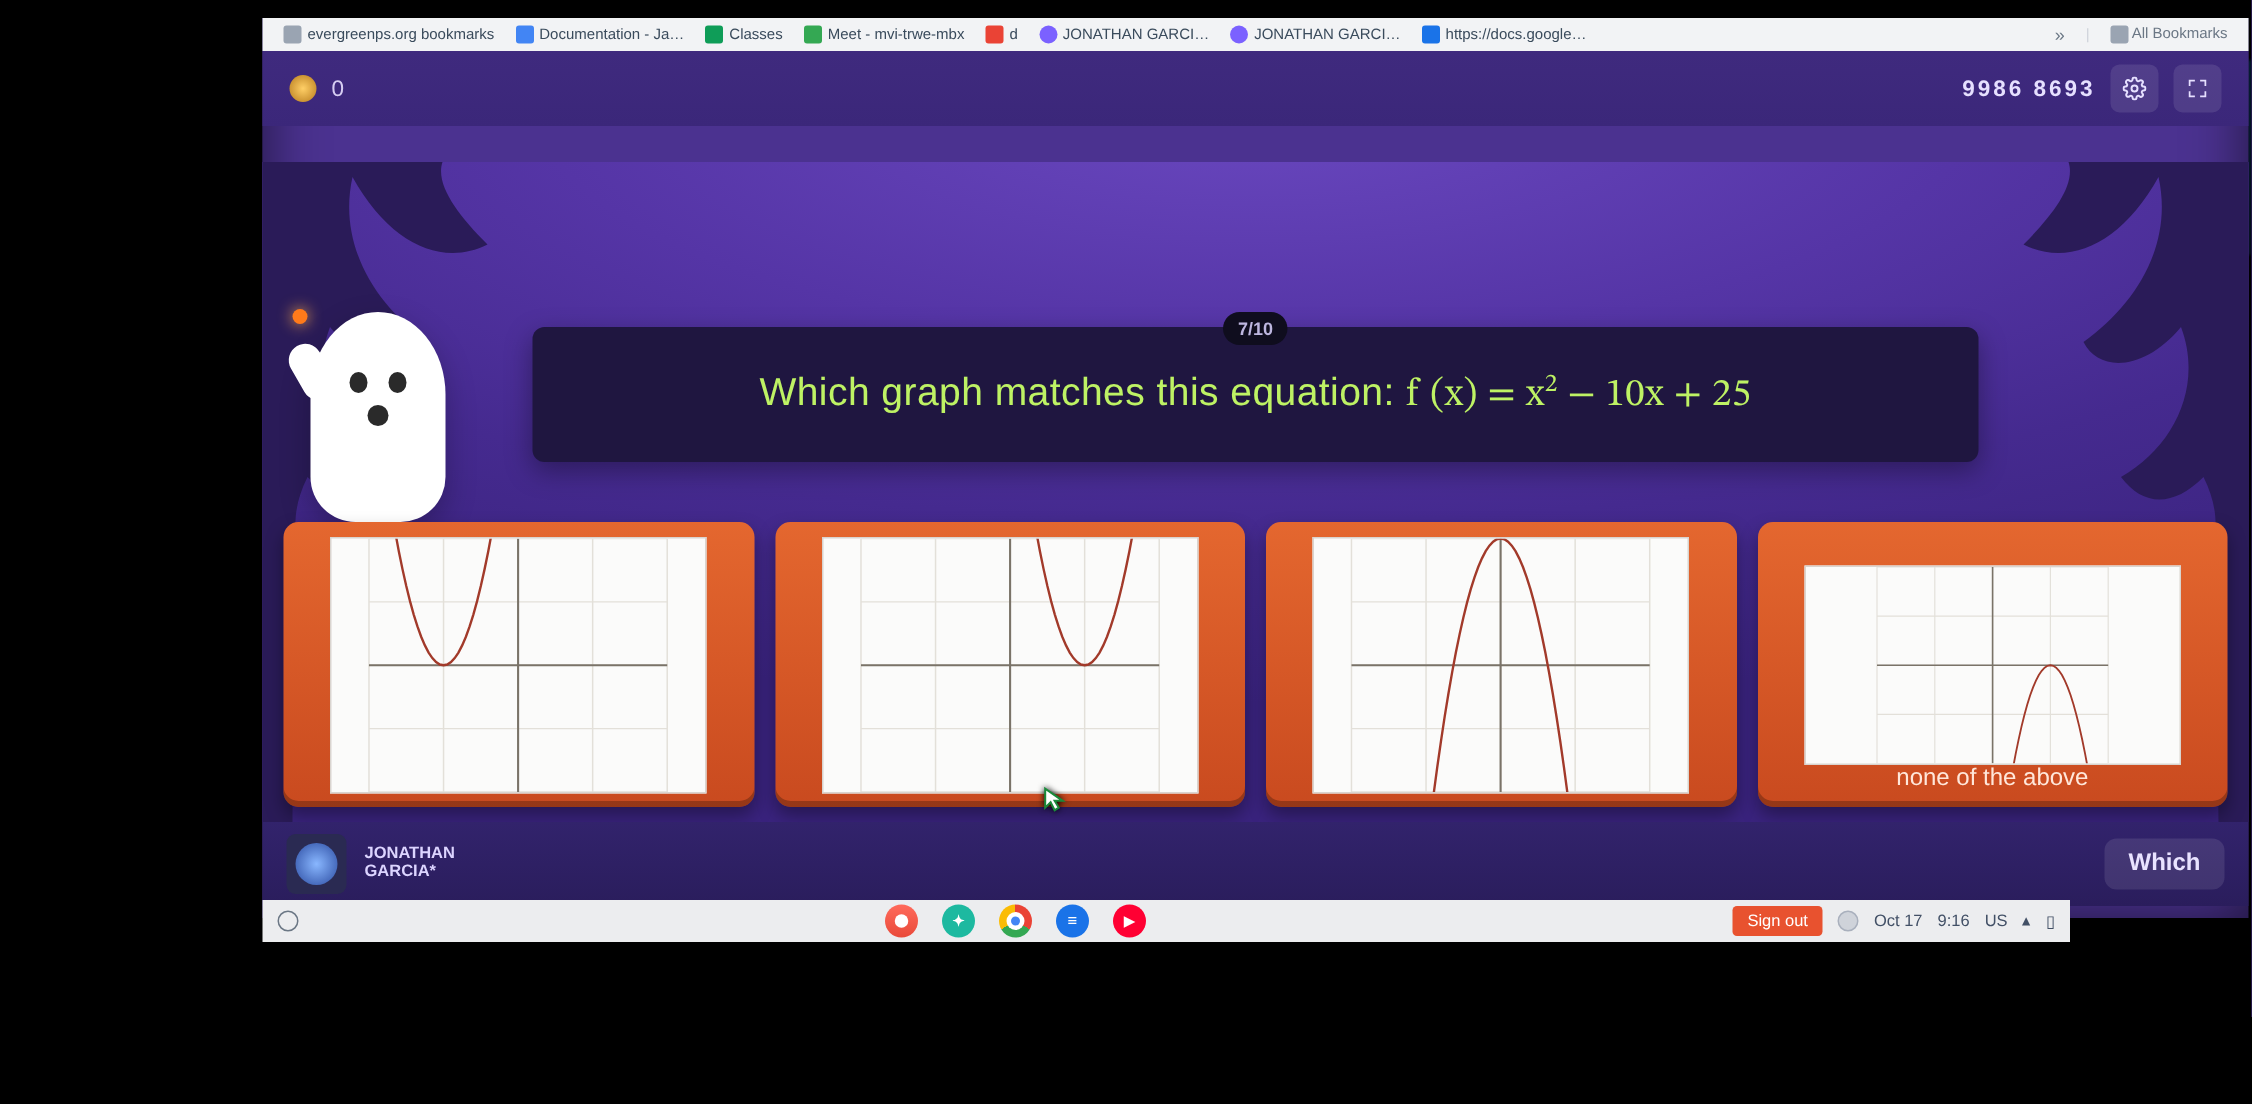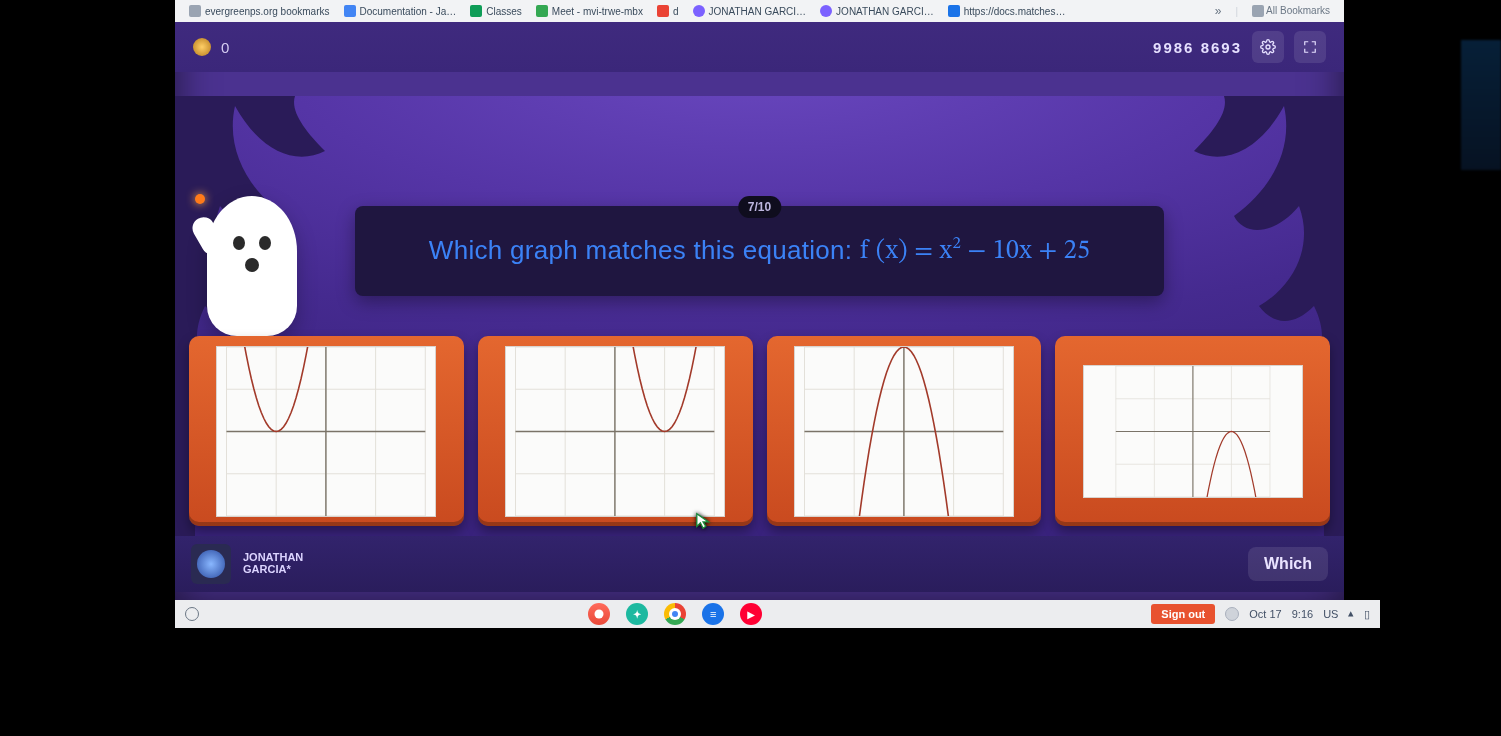--- a/index.html
+++ b/index.html
@@ -7,22 +7,22 @@
     font-family: "Segoe UI", Arial, sans-serif;
     background: #000;
     width: 1501px;
     height: 736px;
     overflow: hidden;
     position: relative;
   }
   .screen {
     position: absolute;
     left: 175px;
-    top: 0;
-    width: 1169px;
+    top: 12px;
+    width: 1324px;
     height: 600px;
     background: #4b3290;
     box-shadow: 0 0 40px rgba(0,0,0,.6) inset;
   }
   
   .bookmarks {
     height: 22px;
     background: #f2f3f5;
     color: #3a4b5c;
     font-size: 10px;
@@ -90,21 +90,21 @@
   .candle{position:absolute; left:-12px; top:-2px; width:10px; height:10px; background:#ff7a1a; border-radius:50%; box-shadow:0 0 10px #ffae4a;}
   
   .qcounter{
     position:absolute; left:50%; top:100px; transform:translateX(-50%);
     background:#0f0d1e; color:#bdb6df; font-size:12px; font-weight:700;
     padding:4px 10px; border-radius:12px; z-index:2;
   }
   .question{
     position:absolute; left:180px; right:180px; top:110px; height:90px;
     background:#1f1640; border-radius:8px;
-    display:flex; align-items:center; justify-content:center; color:#3b82f6;
+    display:flex; align-items:center; justify-content:center; color:#bef264;
     font-size:26px; letter-spacing:.3px;
     box-shadow: 0 6px 18px rgba(0,0,0,.35);
   }
   .question .math { font-family: "Cambria Math","STIX Two Math","Times New Roman",serif; font-weight:400; }
   .question .sup { font-size:.65em; vertical-align: super; }
   
   .answers{
     position:absolute; left:14px; right:14px; top:240px; display:flex; gap:14px;
   }
   .ans{
@@ -143,21 +143,21 @@
   .shelf .launcher{ width:14px; height:14px; border:1.5px solid #6b7785; border-radius:50%; cursor:pointer;}
   .shelf .center{ flex:1; display:flex; justify-content:center; gap:16px;}
   .shelf .appicon{ width:22px; height:22px; border-radius:50%; display:flex;align-items:center;justify-content:center; cursor:pointer;}
   .ai-red{background:linear-gradient(#ff6a5b,#e94a3a);}
   .ai-teal{background:#1db9a0;color:#fff;font-size:10px;font-weight:700;}
   .ai-chrome{background:conic-gradient(#ea4335 0 120deg,#34a853 120deg 240deg,#fbbc05 240deg 360deg); position:relative;}
   .ai-chrome::after{content:"";position:absolute;inset:5px;border-radius:50%;background:#fff;}
   .ai-chrome::before{content:"";position:absolute;inset:8px;border-radius:50%;background:#4285f4;z-index:1;}
   .ai-docs{background:#1a73e8;color:#fff;font-size:11px;}
   .ai-yt{background:#ff0033;color:#fff;font-size:10px;}
-  .signout{ background:#e8522f; color:#fff; padding:4px 10px; border-radius:3px; font-weight:700; cursor:pointer;}
+  .signout{ background:#e8522f; color:#fff; padding:4px 10px; border-radius:3px; font-weight:400; cursor:pointer;}
   .status{ display:flex; align-items:center; gap:10px; color:#425066;}
   .status .dot{width:14px;height:14px;border-radius:50%;background:#cfd3da;border:1px solid #a9b0bd;}
   .wifi::before{content:"▾"; transform:rotate(180deg); display:inline-block;}
   
   .ambient-right{position:absolute; right:0; top:40px; width:40px; height:130px; background:linear-gradient(180deg,#0b355d,#0b1f3a); filter:blur(1px); opacity:.6;}
 </style>
 </head>
 <body>
 
 <div class="ambient-right"></div>
@@ -188,21 +188,21 @@
     <span class="bm">
         <span class="bm-icon bm-k"></span>
         <span>JONATHAN GARCI…</span>
       </span>
     <span class="bm">
         <span class="bm-icon bm-k"></span>
         <span>JONATHAN GARCI…</span>
       </span>
     <span class="bm">
         <span class="bm-icon bm-blue"></span>
-        <span>https://docs.matches…</span>
+        <span>https://docs.google…</span>
       </span>
     <span class="spacer"></span>
     <span class="chev">»</span>
     <span style="color:#cfd3da">|</span>
     <span class="all-bm">
         <span class="bm-icon bm-folder"></span>
         <span>All Bookmarks</span>
       </span>
   </div>
 
@@ -330,20 +330,21 @@
                 <line x1="0" y1="85" x2="200" y2="85"></line>
                 <line x1="0" y1="42.5" x2="200" y2="42.5"></line>
                 <line x1="0" y1="0" x2="200" y2="0"></line>
               </g>
               <g class="axis">
                 <line x1="0" y1="85" x2="200" y2="85"></line>
                 <line x1="100" y1="0" x2="100" y2="170"></line>
               </g>
     <path class="curve" d="M0.0 1997.5 L2.5 1934.3 L5.0 1872.1 L7.5 1811.0 L10.0 1751.0 L12.5 1692.0 L15.0 1634.1 L17.5 1577.3 L20.0 1521.5 L22.5 1466.8 L25.0 1413.1 L27.5 1360.5 L30.0 1309.0 L32.5 1258.5 L35.0 1209.1 L37.5 1160.8 L40.0 1113.5 L42.5 1067.3 L45.0 1022.1 L47.5 978.0 L50.0 935.0 L52.5 893.0 L55.0 852.1 L57.5 812.3 L60.0 773.5 L62.5 735.8 L65.0 699.1 L67.5 663.5 L70.0 629.0 L72.5 595.5 L75.0 563.1 L77.5 531.8 L80.0 501.5 L82.5 472.3 L85.0 444.1 L87.5 417.0 L90.0 391.0 L92.5 366.0 L95.0 342.1 L97.5 319.3 L100.0 297.5 L102.5 276.8 L105.0 257.1 L107.5 238.5 L110.0 221.0 L112.5 204.5 L115.0 189.1 L117.5 174.8 L120.0 161.5 L122.5 149.3 L125.0 138.1 L127.5 128.0 L130.0 119.0 L132.5 111.0 L135.0 104.1 L137.5 98.3 L140.0 93.5 L142.5 89.8 L145.0 87.1 L147.5 85.5 L150.0 85.0 L152.5 85.5 L155.0 87.1 L157.5 89.8 L160.0 93.5 L162.5 98.3 L165.0 104.1 L167.5 111.0 L170.0 119.0 L172.5 128.0 L175.0 138.1 L177.5 149.3 L180.0 161.5 L182.5 174.8 L185.0 189.1 L187.5 204.5 L190.0 221.0 L192.5 238.5 L195.0 257.1 L197.5 276.8 L200.0 297.5"></path>
             </svg></div>
+        <div class="caption">none of the above</div>
       </div>
     </div>
 
     <div class="cursor">
       <svg viewBox="0 0 20 20">
           <path d="M2 2 L2 16 L6 12 L9 18 L12 16 L9 11 L15 11 Z" fill="#fff" stroke="#1a8a3a" stroke-width="1.5"></path>
         </svg>
     </div>
   </div>
 

